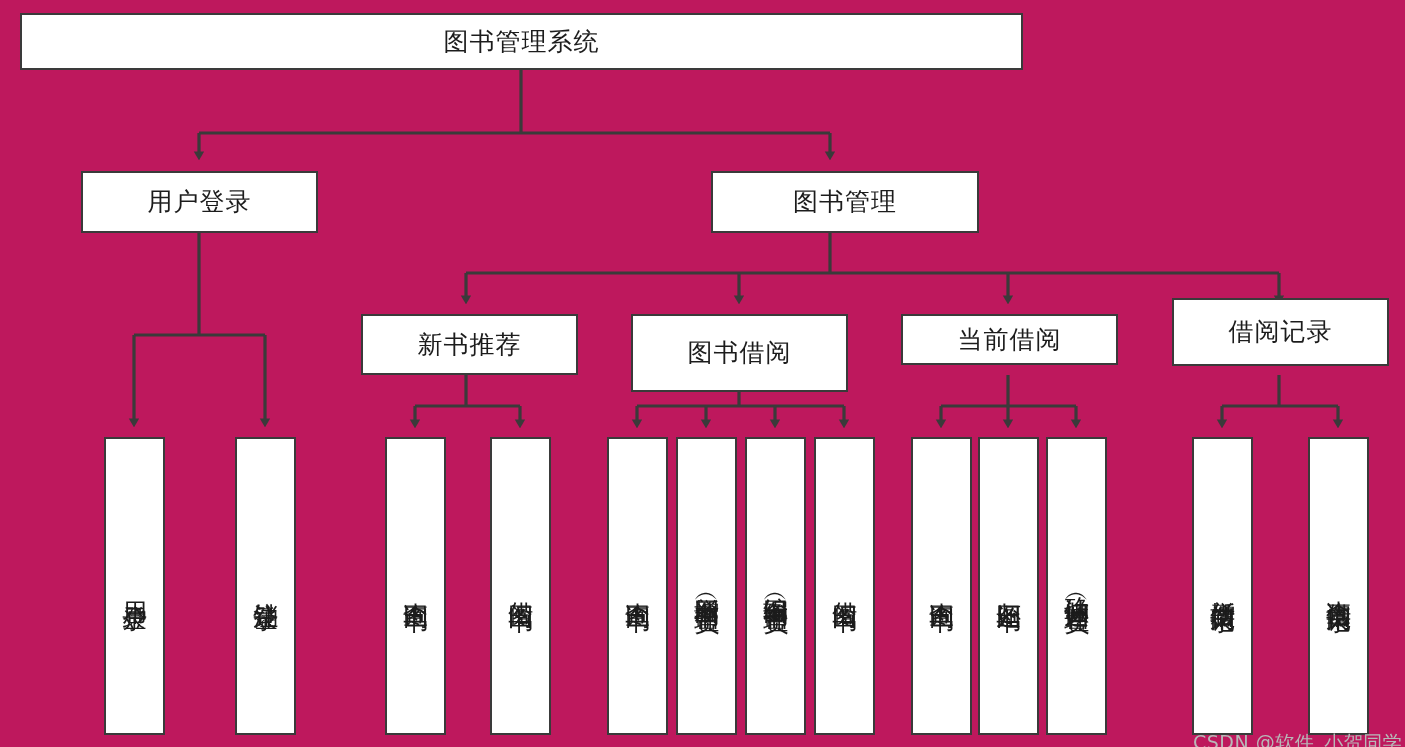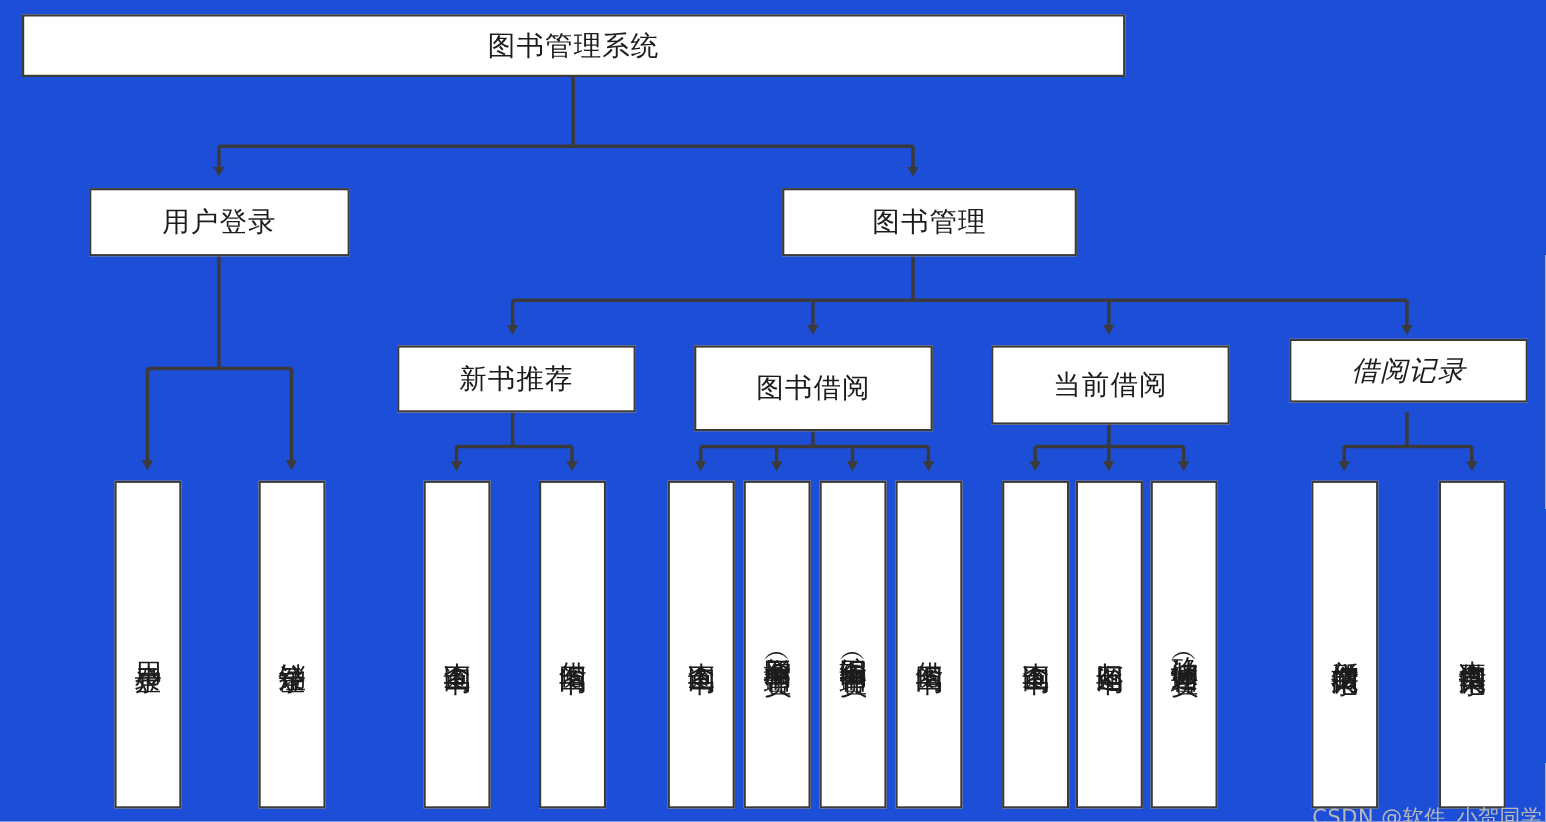--- a/index.html
+++ b/index.html
@@ -11,21 +11,21 @@
     width: 1405px;
     height: 747px;
     font-family: "DejaVu Sans", "Liberation Sans", sans-serif;
     overflow: hidden;
     position: relative;
   }
   #diagram-root {
     position: relative;
     width: 1405px;
     height: 747px;
-    background: #1d4ed8;
+    background: #be185d;
   }
   .node {
     position: absolute;
     box-sizing: border-box;
     border: 2.5px solid #3a3a3a;
     background: #ffffff;
     display: flex;
     align-items: center;
     justify-content: center;
     color: #1c1c1c;
@@ -135,24 +135,24 @@
   <div class="node node-h" style="left:711px; top:171px; width:268px; height:62px;">
     <span>图书管理</span>
   </div>
 
   <div class="node node-h" style="left:361px; top:314px; width:217px; height:61px;">
     <span>新书推荐</span>
   </div>
   <div class="node node-h" style="left:631px; top:314px; width:217px; height:78px;">
     <span>图书借阅</span>
   </div>
-  <div class="node node-h" style="left:901px; top:314px; width:217px; height:72px;">
+  <div class="node node-h" style="left:901px; top:314px; width:217px; height:51px;">
     <span>当前借阅</span>
   </div>
-  <div class="node node-h" style="left:1172px; top:308px; width:217px; height:58px;font-style:italic;">
+  <div class="node node-h" style="left:1172px; top:298px; width:217px; height:68px;">
     <span>借阅记录</span>
   </div>
 
   <div class="node node-v" style="left:104px; top:437px; width:61px; height:298px;">
     <span class="vlabel">用户登录</span>
   </div>
   <div class="node node-v" style="left:235px; top:437px; width:61px; height:298px;">
     <span class="vlabel">注销登录</span>
   </div>
 

